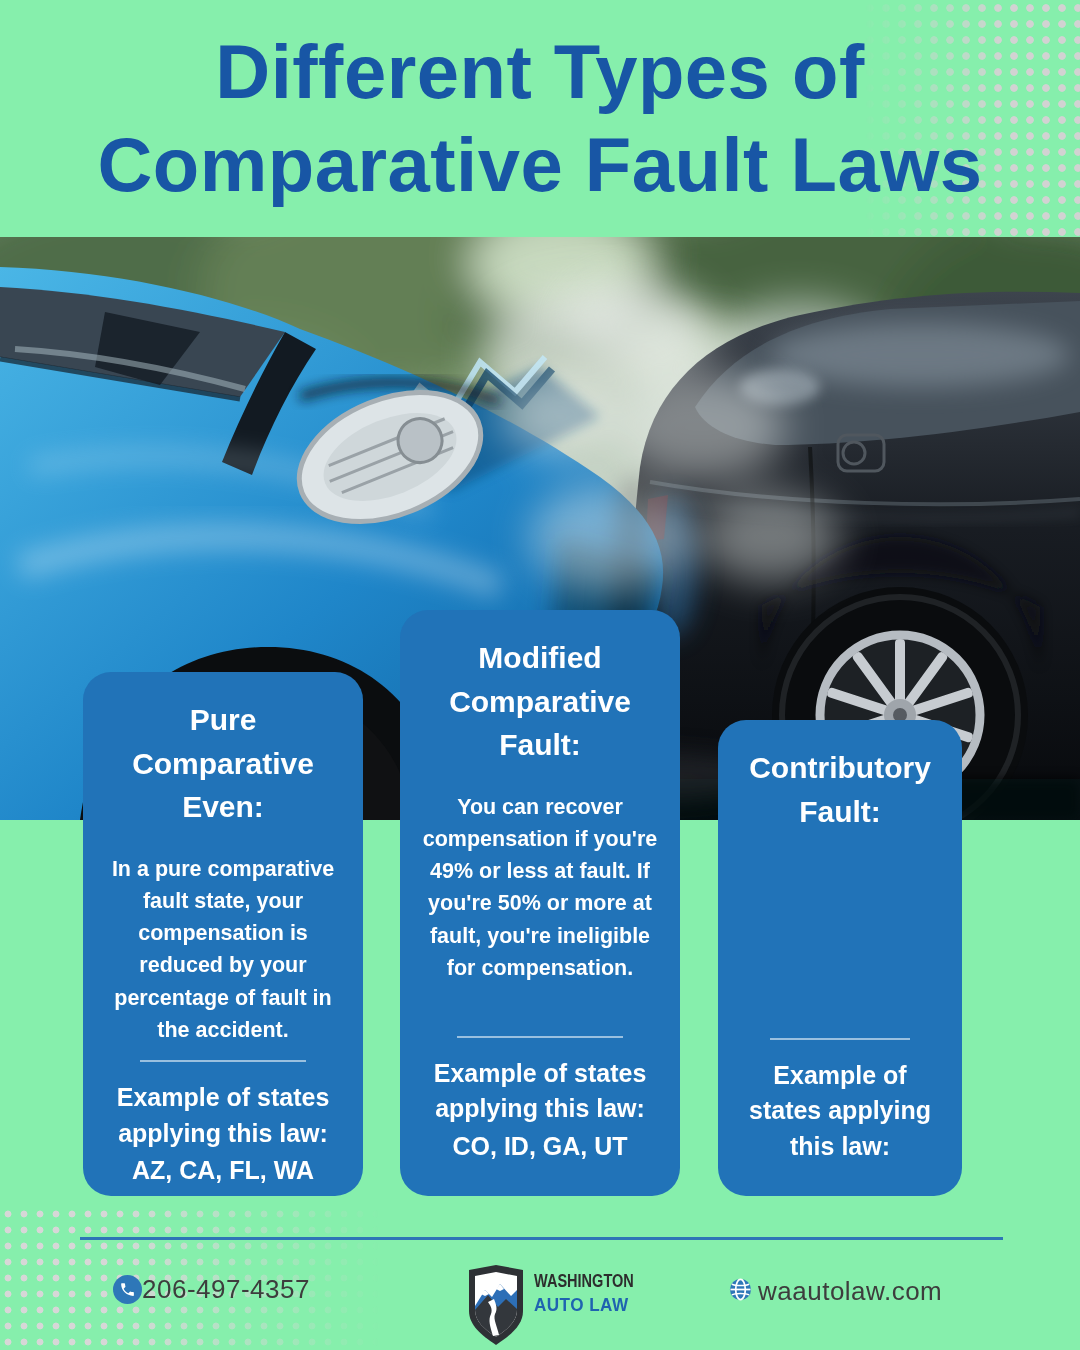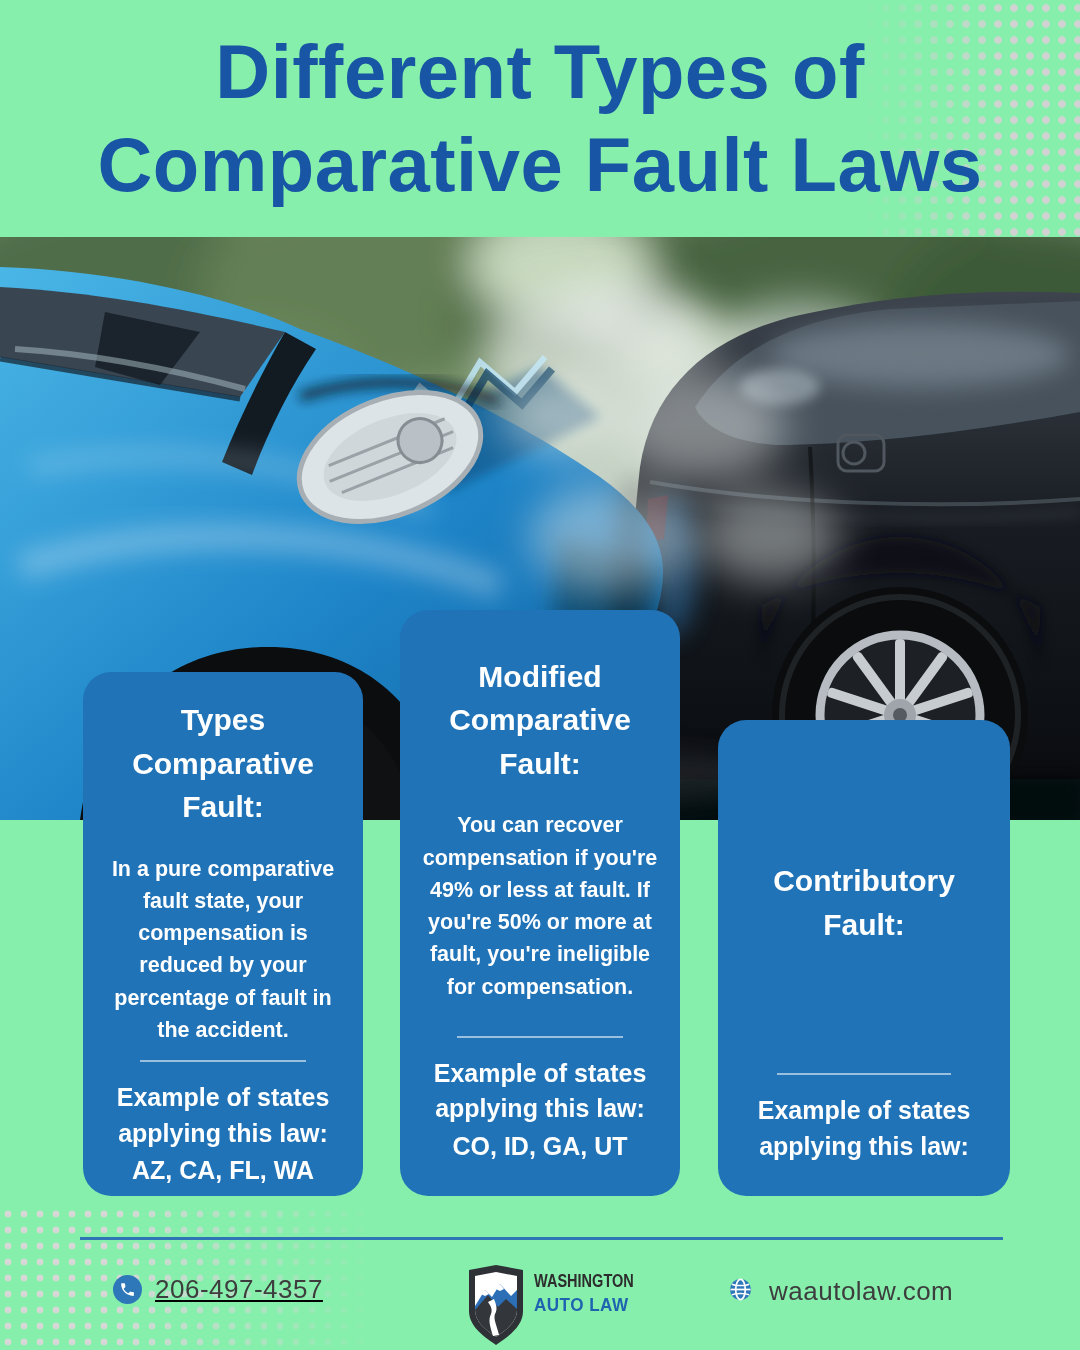--- a/index.html
+++ b/index.html
@@ -25,38 +25,38 @@
   
   .photo{position:absolute;top:237px;left:0;width:1080px;height:583px;}
   .photo svg{display:block;}
 
   
   .card{position:absolute;background:#2173b8;border-radius:28px;color:#ffffff;
         box-sizing:border-box;display:flex;flex-direction:column;align-items:center;
         text-align:center;padding:26px 22px 32px;}
   .card-1{left:83px;top:672px;width:280px;height:524px;}
   .card-2{left:400px;top:610px;width:280px;height:586px;}
-  .card-3{left:718px;top:720px;width:292px;height:476px;}
-  .card-top{flex:1 1 auto;display:flex;flex-direction:column;justify-content:center;
+  .card-3{left:718px;top:720px;width:244px;height:476px;}
+  .card-top{flex:1 1 auto;display:flex;flex-direction:column;
             align-items:center;width:100%;}
   .card-heading{font-size:30px;font-weight:600;line-height:1.45;}
   .card-body{font-size:21.5px;font-weight:700;line-height:1.5;margin-top:24px;}
   .card-bottom{flex:0 0 auto;width:100%;display:flex;flex-direction:column;align-items:center;}
   .card-divider{width:70%;height:2px;background:rgba(255,255,255,.55);margin:14px 0 18px;}
   .card-example{font-size:25px;font-weight:600;line-height:1.42;}
   .card-states{font-size:25px;font-weight:600;line-height:1.42;margin-top:2px;}
 
   
   .footer-rule{position:absolute;top:1237px;left:80px;width:923px;height:3px;background:#2e75b6;}
   .footer{position:absolute;top:1258px;left:0;width:1080px;height:92px;}
-  .phone-group{position:absolute;left:113px;top:16px;display:flex;align-items:center;gap:13px;text-decoration:underline;}
+  .phone-group{position:absolute;left:113px;top:16px;display:flex;align-items:center;}
   .icon-circle{width:29px;height:29px;border-radius:50%;background:#2e77b8;
                display:flex;align-items:center;justify-content:center;flex:0 0 auto;}
   .contact-text{font-size:26px;color:#3d3d3d;letter-spacing:.5px;}
-  .site-group{position:absolute;left:729px;top:18px;display:flex;align-items:center;gap:17px;}
+  .site-group{position:absolute;left:729px;top:18px;display:flex;align-items:center;gap:6px;}
   .logo{position:absolute;left:466px;top:6px;display:flex;gap:8px;}
   .logo-text{display:flex;flex-direction:column;padding-top:7px;}
   .logo-line1{font-size:17.5px;font-weight:700;color:#2d2d2d;letter-spacing:0;
               transform:scaleX(.83);transform-origin:left center;white-space:nowrap;}
   .logo-line2{font-size:19px;font-weight:700;color:#1f63b0;letter-spacing:.5px;margin-top:2px;
               transform:scaleX(.9);transform-origin:left center;white-space:nowrap;}
 </style>
 </head>
 <body>
 
@@ -200,21 +200,21 @@
         <ellipse cx="700" cy="190" rx="85" ry="55" fill="#eef2f0"></ellipse>
         <ellipse cx="610" cy="300" rx="80" ry="55" fill="#e9eeec"></ellipse>
         <ellipse cx="770" cy="300" rx="70" ry="45" fill="#e4eae8"></ellipse>
         <ellipse cx="560" cy="180" rx="60" ry="40" fill="#eef2f0"></ellipse>
       </g>
     </svg>
   </div>
 
   <div class="card card-1">
     <div class="card-top">
-      <div class="card-heading">Types Comparative Fault:</div>
+      <div class="card-heading">Pure Comparative Even:</div>
       <div class="card-body">In a pure comparative fault state, your compensation is reduced by your percentage of fault in the accident.</div>
     </div>
     <div class="card-bottom">
       <div class="card-divider"></div>
       <div class="card-example">Example of states applying this law:</div>
       <div class="card-states">AZ, CA, FL, WA</div>
     </div>
   </div>
 
   <div class="card card-2">

